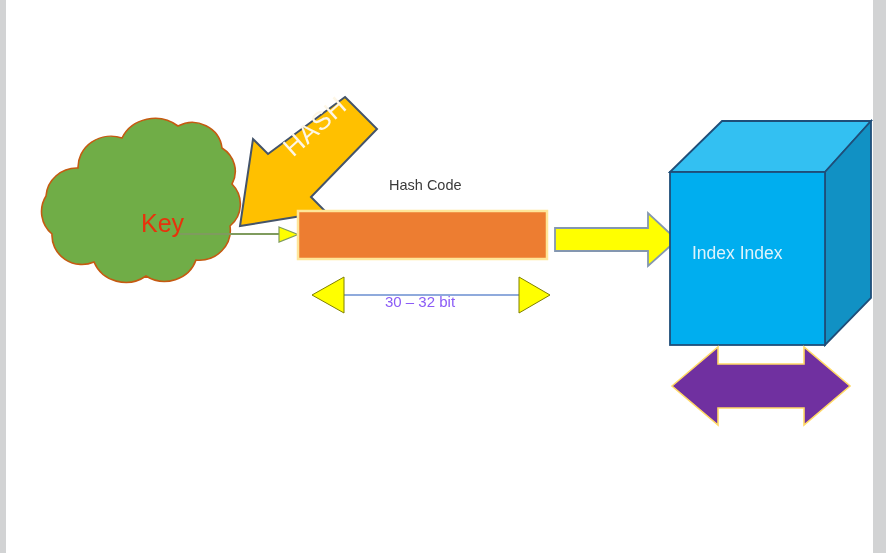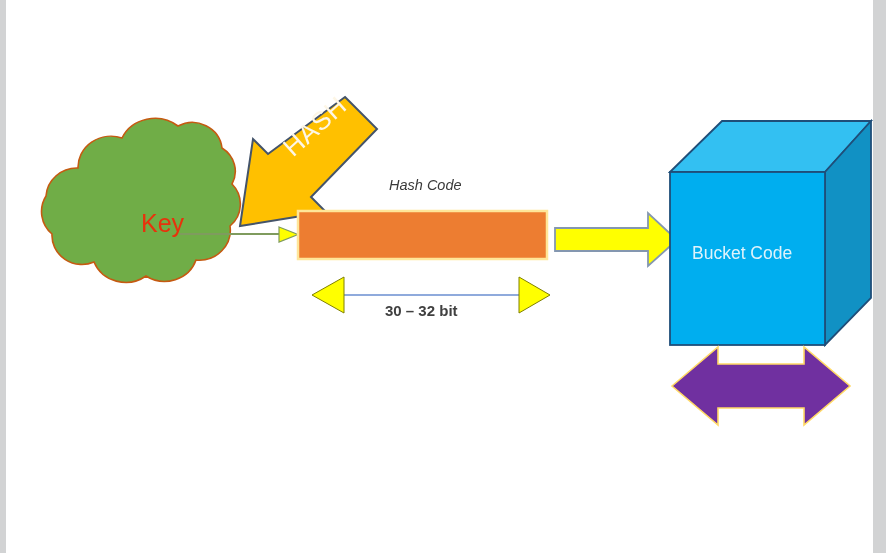--- a/index.html
+++ b/index.html
@@ -43,28 +43,27 @@
     font-size: 25px;
     left: 104px;
     top: 209px;
     margin-left: 37px;
   }
   .lbl-hashcode {
     color: #3a3a3a;
     font-size: 14.5px;
     left: 389px;
     top: 177px;
-    font-style: italic;
   }
   .lbl-bits {
-    color: #404040;
+    color: #8b5cf6;
     font-size: 15px;
-    font-weight: 700;
+    font-weight: 400;
     left: 385px;
-    top: 302px;
+    top: 293px;
   }
   .lbl-bucket {
     color: #dff3fb;
     font-size: 17.5px;
     left: 692px;
     top: 243px;
   }
   .lbl-lgm {
     color: #7b9a5c;
     font-size: 22px;
@@ -170,15 +169,15 @@
         L 718 425
         Z" fill="#7030A0" stroke="#FFD966" stroke-width="1.6"></path>
     </g>
 
   </svg>
 
   <div class="lbl lbl-key">Key</div>
   <div class="lbl lbl-hash-rot">HASH</div>
   <div class="lbl lbl-hashcode">Hash Code</div>
   <div class="lbl lbl-bits">30 – 32 bit</div>
-  <div class="lbl lbl-bucket">Bucket Code</div>
+  <div class="lbl lbl-bucket">Index Index</div>
 
 </div>
 
 </body></html>

